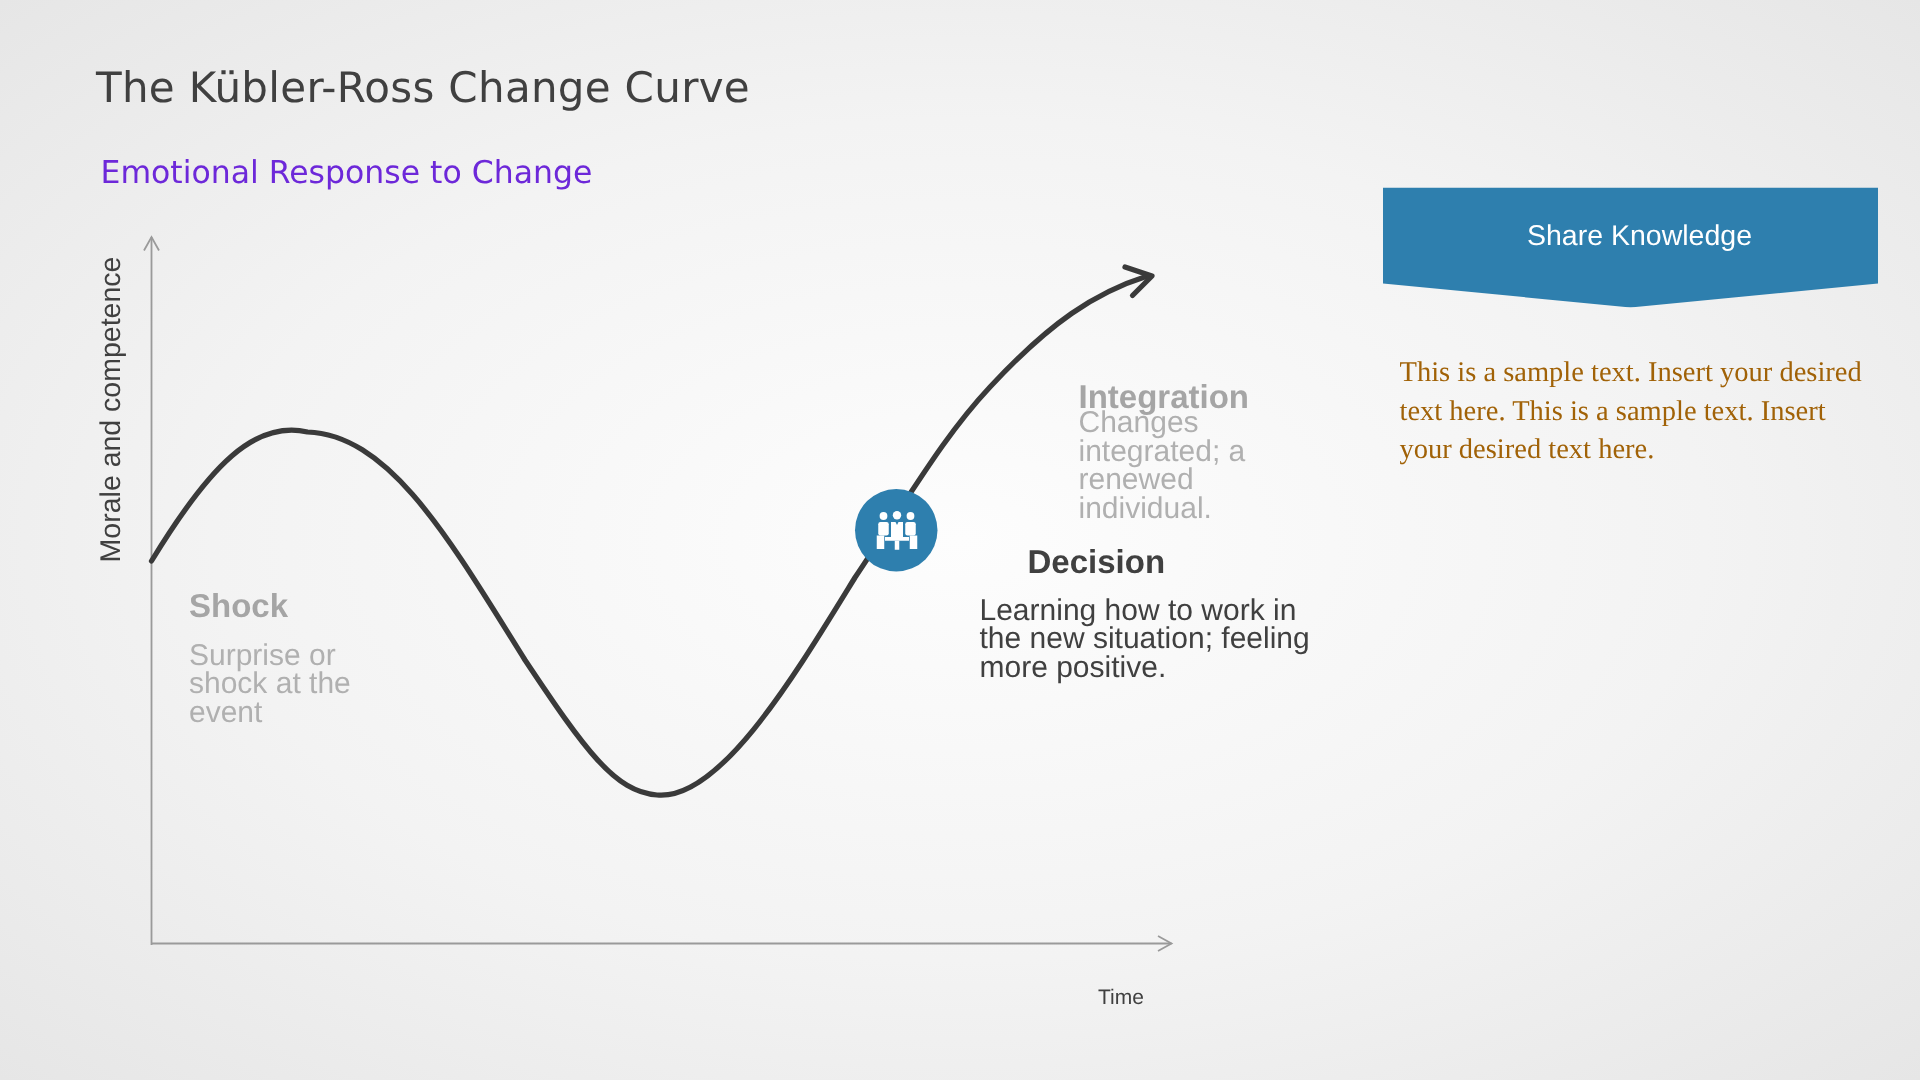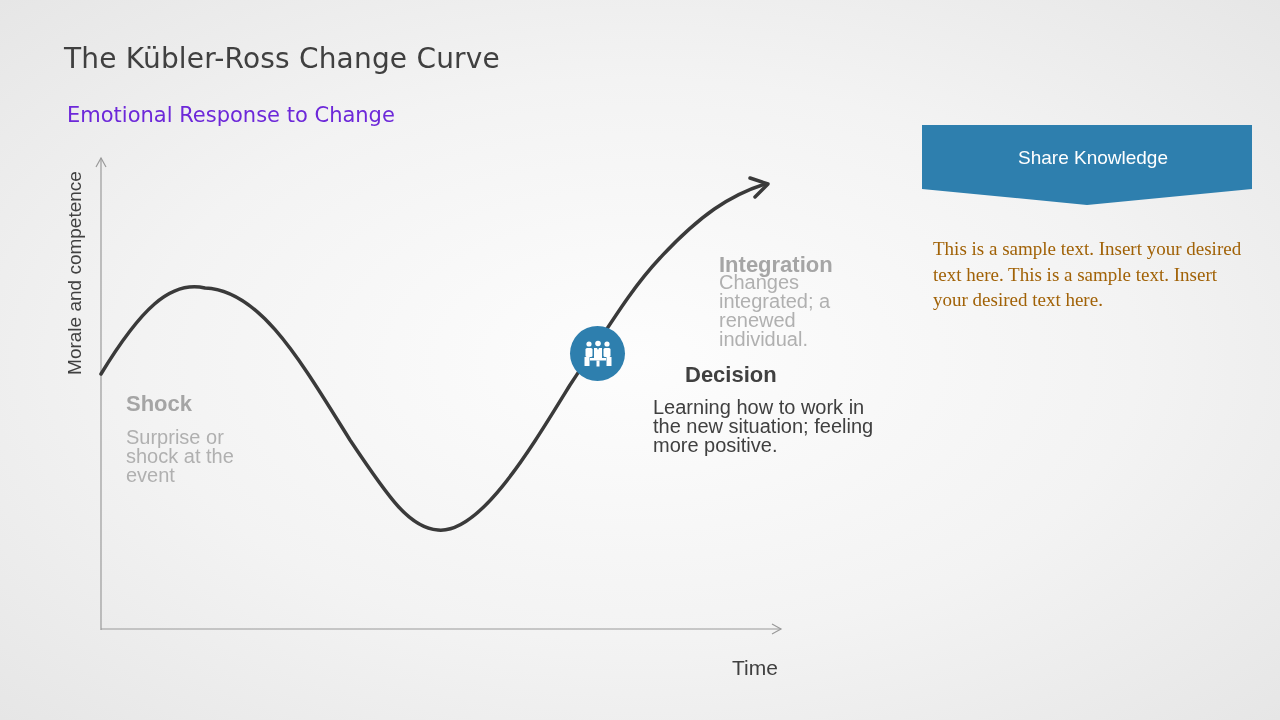--- a/index.html
+++ b/index.html
@@ -18,21 +18,21 @@
     font-family: "DejaVu Sans", sans-serif; font-size:21px; color:#6d28d9; white-space:nowrap;
   }
   svg.chart { position:absolute; left:0; top:0; }
   .ylabel {
     position:absolute; left:75px; top:273px; width:240px;
     transform: translate(-50%,-50%) rotate(-90deg);
     transform-origin: center center;
     font-size:19px; color:#404040; text-align:center; white-space:nowrap;
     margin-left:0;
   }
-  .xlabel { position:absolute; left:732px; top:656px; font-size:21px; color:#404040; }
+  .xlabel { position:absolute; left:732px; top:656px; font-size:14px; color:#404040; }
   .stage-title { position:absolute; font-weight:bold; font-size:22px; white-space:nowrap; }
   .stage-desc { position:absolute; font-size:20px; line-height:19px; }
   .shock .stage-title { left:126px; top:391px; color:#a5a5a5; }
   .shock .stage-desc { left:126px; top:428px; width:110px; color:#b0b0b0; }
   .integration .stage-title { left:719px; top:236px; color:#a5a5a5;margin-top:16px; }
   .integration .stage-desc { left:719px; top:273px; width:170px; color:#b0b0b0; }
   .decision .stage-title { left:653px; top:362px; color:#404040;margin-left:32px; }
   .decision .stage-desc { left:653px; top:398px; width:240px; color:#404040; }
   .icon-circle {
     position:absolute; left:570px; top:326px; width:55px; height:55px; border-radius:50%;

